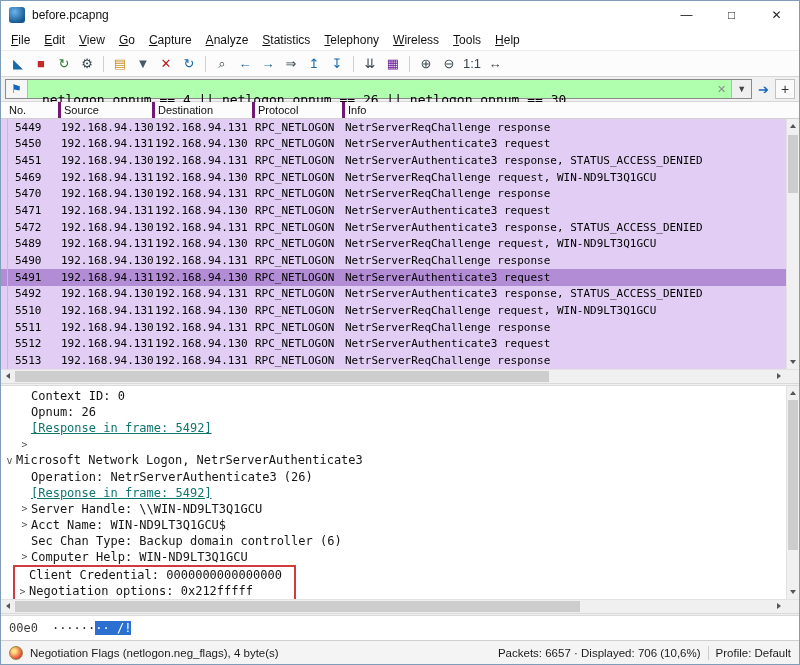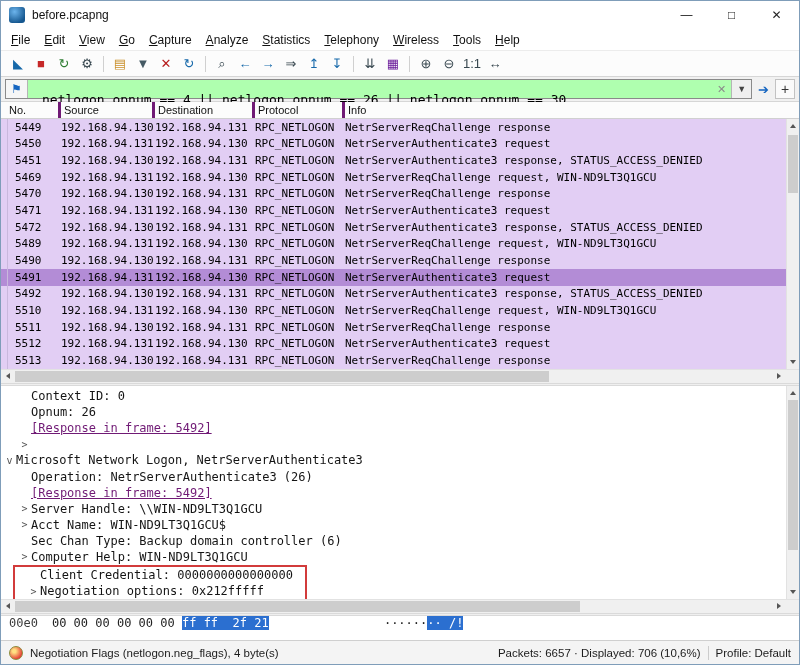--- a/index.html
+++ b/index.html
@@ -79,26 +79,26 @@
   .corner { width: 13px; background: #f0f0f0; border-top: 1px solid #e2e2e2; }
 
   .splitter { height: 3px; flex: none; background: #efefef; border-top: 1px solid #dadada; border-bottom: 1px solid #dadada; }
 
   
   .dbody { height: 213px; flex: none; display: flex; background: #fff; }
   .dlines { flex: 1; overflow: hidden; padding-top: 2px; font-family: "DejaVu Sans Mono", monospace; font-size: 12px; color: #141414; }
   .dline { height: 16.1px; display: flex; align-items: center; padding-left: 17px; white-space: pre; }
   .dline.top { padding-left: 2px; }
   .darrow { width: 13px; flex: none; text-align: center; color: #555; font-size: 10px; }
-  .dline.link .dtext { color: #701a75; text-decoration: underline; }
+  .dline.link .dtext { color: #0f766e; text-decoration: underline; }
   .redbox { width: fit-content; margin-left: 12px; border: 2px solid #d23b3b; padding-right: 12px; }
-  .redbox .dline { padding-left: 12px; }
-
-  
-  .hexpane { height: 24px; flex: none; display: flex; background: #fff; padding-left: 8px;
+  .redbox .dline { padding-left: 1px; }
+
+  
+  .hexpane { height: 24px; flex: none; display: flex; align-items: center; background: #fff; padding-left: 8px;
              font-family: "DejaVu Sans Mono", monospace; font-size: 12px; color: #222; }
   .hoff { margin-right: 14px; color: #3c3c3c; }
   .hbytes { white-space: pre; min-width: 332px; }
   .hascii { white-space: pre; }
   .sel { background: #2b6fd0; color: #fff; }
 
   
   .statusbar { height: 24px; flex: none; display: flex; align-items: center; gap: 7px; padding: 0 8px;
                background: #f4f4f4; border-top: 1px solid #cfcfcf; font-size: 11.5px; color: #1c1c1c; }
   .expert { width: 14px; height: 14px; flex: none; border-radius: 50%; border: 1px solid #8c8c3a;
@@ -454,21 +454,20 @@
       <div class="hthumb" style="left:14px;width:72%;"></div>
       <span class="arr-right"></span>
     </div>
     <div class="corner"></div>
   </div>
 
   <div class="splitter"></div>
 
   <div class="hexpane">
     <span class="hoff">00e0</span>
-    <span class="hbytes"><span>00 00 00 00 00 00 </span><span class="sel">ff ff  2f 21</span></span>
     <span class="hascii"><span>······</span><span class="sel">·· /!</span></span>
   </div>
 
   <div class="statusbar">
     <span class="expert"></span>
     <span>Negotiation Flags (netlogon.neg_flags), 4 byte(s)</span>
     <span class="sspacer"></span>
     <span>Packets: 6657 · Displayed: 706 (10,6%)</span>
     <span class="vsep"></span>
     <span>Profile: Default</span>

